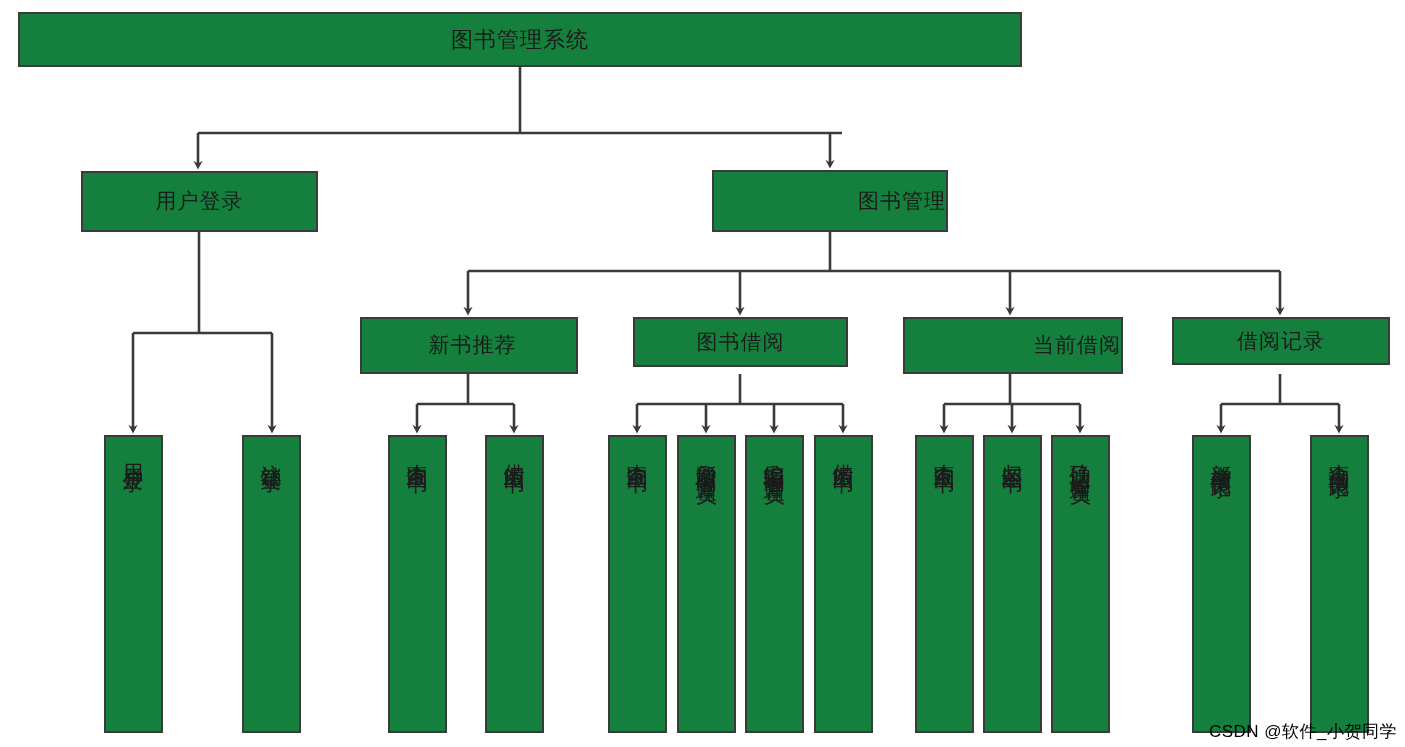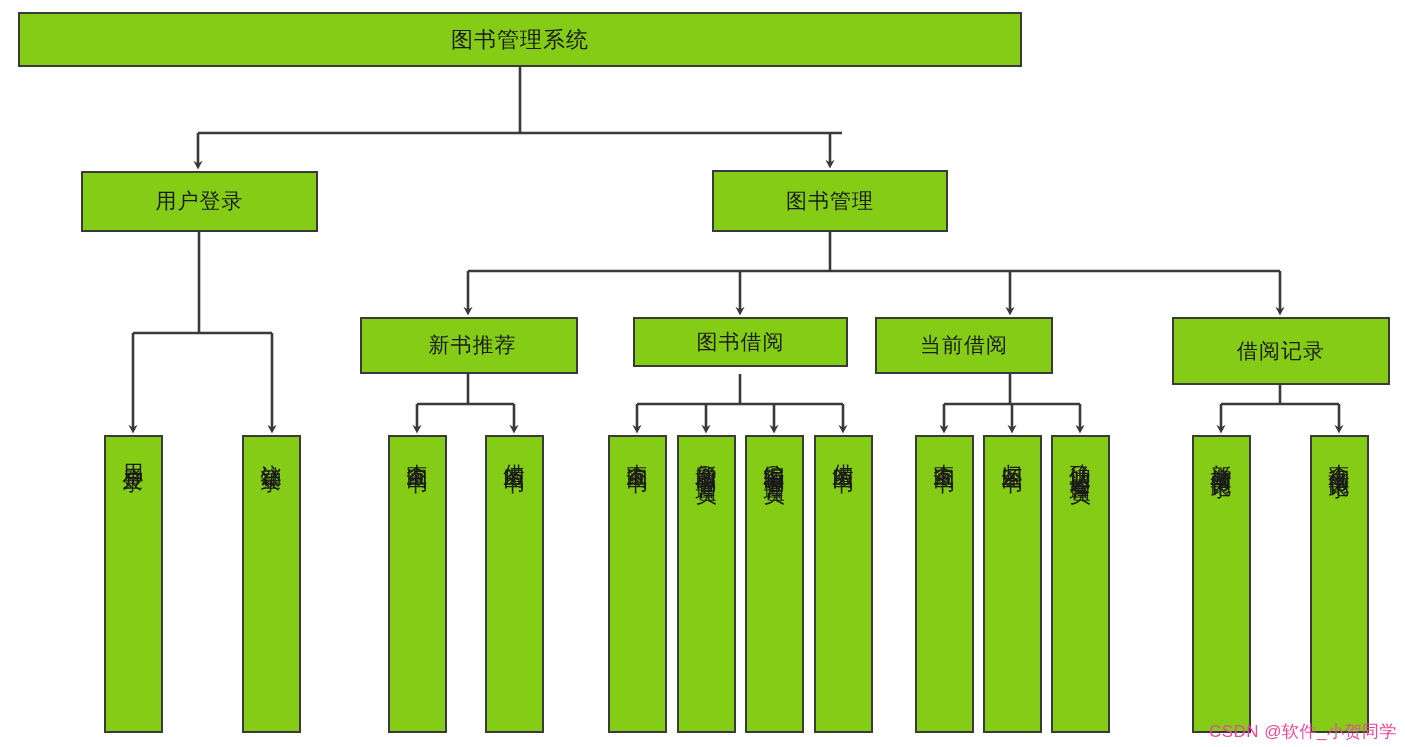--- a/index.html
+++ b/index.html
@@ -22,21 +22,21 @@
     position: absolute;
     left: 0;
     top: 0;
     width: 1405px;
     height: 747px;
     pointer-events: none;
   }
   .node {
     position: absolute;
     box-sizing: border-box;
-    background: #84cc16;
+    background: #15803d;
     border: 2px solid #3a3a3a;
     display: flex;
     align-items: center;
     justify-content: center;
     color: #1b1b1b;
     z-index: 2;
   }
   .node .label {
     display: block;
     text-align: center;
@@ -62,21 +62,21 @@
     font-size: 21px;
     letter-spacing: 3px;
     line-height: 1;
     white-space: nowrap;
   }
   .watermark {
     position: absolute;
     right: 8px;
     bottom: 4px;
     font-size: 17px;
-    color: #ec4899;
+    color: #000000;
     z-index: 5;
     white-space: nowrap;
     letter-spacing: 0.5px;
   }
 </style>
 </head>
 <body>
 
 <div id="diagram">
 
@@ -130,34 +130,34 @@
     </g>
   </svg>
 
   <div class="node horiz root" style="left:18px; top:12px; width:1004px; height:55px;">
     <span class="label">图书管理系统</span>
   </div>
 
   <div class="node horiz" style="left:81px; top:171px; width:237px; height:61px;">
     <span class="label">用户登录</span>
   </div>
-  <div class="node horiz" style="left:712px; top:170px; width:236px; height:62px;">
+  <div class="node horiz" style="left:712px; top:170px; width:236px; height:62px;justify-content:flex-end;">
     <span class="label">图书管理</span>
   </div>
 
   <div class="node horiz" style="left:360px; top:317px; width:218px; height:57px;padding-left:7px;">
     <span class="label">新书推荐</span>
   </div>
   <div class="node horiz" style="left:633px; top:317px; width:215px; height:50px;">
     <span class="label">图书借阅</span>
   </div>
-  <div class="node horiz" style="left:875px; top:317px; width:178px; height:57px;">
+  <div class="node horiz" style="left:903px; top:317px; width:220px; height:57px;justify-content:flex-end;">
     <span class="label">当前借阅</span>
   </div>
-  <div class="node horiz" style="left:1172px; top:317px; width:218px; height:68px;">
+  <div class="node horiz" style="left:1172px; top:317px; width:218px; height:48px;">
     <span class="label">借阅记录</span>
   </div>
 
   <div class="node vert" style="left:104px; top:435px; width:59px; height:298px;">
     <span class="label">用户登录</span>
   </div>
   <div class="node vert" style="left:242px; top:435px; width:59px; height:298px;">
     <span class="label">注销登录</span>
   </div>
 

